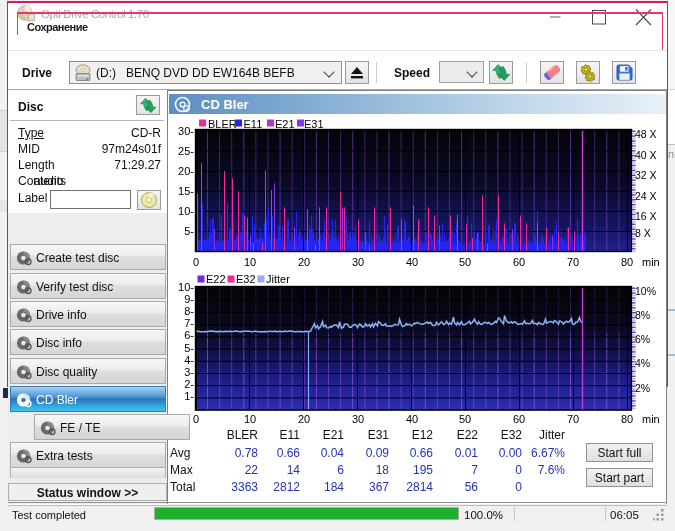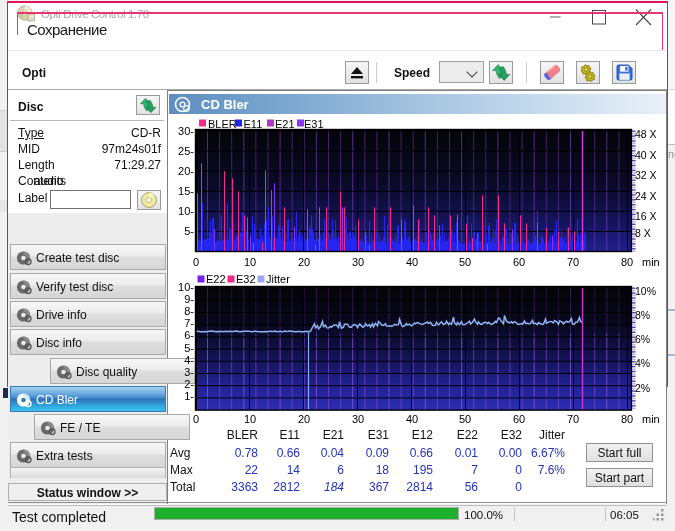--- a/index.html
+++ b/index.html
@@ -3,21 +3,21 @@
 * { margin:0; padding:0; box-sizing:border-box; }
 html,body { width:675px; height:531px; overflow:hidden; }
 body { background:#f1f1f1; font-family:"Liberation Sans",sans-serif; position:relative; }
 .abs { position:absolute; }
 .win { position:absolute; left:7px; top:1px; width:661px; height:386px;
   background:#fff; border:1px solid #e4135e; border-top-width:2px; }
 
 .dsk { position:absolute; background:#e9e9e9; }
 
 .title { position:absolute; left:33px; top:5px; font-size:11.5px; color:#a4a8ac; letter-spacing:-0.4px; }
-.savetitle { position:absolute; z-index:9; left:19px; top:18px; font-size:15px; letter-spacing:-0.5px; color:#1a1a1a; }
+.savetitle { position:absolute; z-index:9; left:19px; top:18px; font-size:11px; letter-spacing:-0.5px; color:#1a1a1a;font-weight:bold; }
 .ghost { position:absolute; background:#e8356f; z-index:8; }
 
 .menu { position:absolute; top:23px; left:0; width:100%; height:22px; background:#fff; font-size:11.5px; letter-spacing:-0.2px; color:#111; }
 .menu span { position:absolute; top:4px; }
 
 .lbl { font-weight:bold; font-size:12px; color:#111; }
 .combo { position:absolute; background:#f0f0f0; border:1px solid #898f94; font-size:12px; color:#111; }
 .tbtn { position:absolute; width:24px; height:23px; background:linear-gradient(#f6f6f6,#e2e2e2); border:1px solid #9a9a9a; }
 .sep { position:absolute; width:1px; background:#cdcdcd; }
 .chev { position:absolute; width:8px; height:8px; border-left:1.4px solid #444; border-bottom:1.4px solid #444; transform:rotate(-45deg); }
@@ -63,21 +63,32 @@
 
 <svg class="abs" style="left:538px;top:3px" width="115" height="21" viewBox="0 0 115 21">
   <line x1="4" y1="11" x2="14.5" y2="11" stroke="#606060" stroke-width="1"></line>
   <rect x="46.5" y="4.5" width="13" height="13.5" fill="none" stroke="#484848" stroke-width="1"></rect>
   <line x1="90" y1="3.5" x2="105" y2="19" stroke="#4a4a4a" stroke-width="1.1"></line>
   <line x1="105" y1="3.5" x2="90" y2="19" stroke="#4a4a4a" stroke-width="1.1"></line>
 </svg>
 
 <div class="abs" style="left:0;top:47px;width:659px;height:1px;background:#e8e8e8;"></div>
 
-<div class="lbl abs" style="left:14px;top:63px;">Opti</div>
+<div class="lbl abs" style="left:14px;top:63px;">Drive</div>
+<div class="combo" style="left:61px;top:58px;width:273px;height:23px;">
+  <svg class="abs" style="left:4px;top:2px" width="18" height="18" viewBox="0 0 18 18">
+    <ellipse cx="9" cy="6" rx="7" ry="5.2" fill="#e7e0c2" stroke="#8e8870" stroke-width="0.8"></ellipse>
+    <circle cx="9" cy="6" r="1.6" fill="#fff" stroke="#999" stroke-width="0.5"></circle>
+    <rect x="2" y="9.5" width="14" height="7" rx="1" fill="#b9bec2" stroke="#73797e" stroke-width="0.8"></rect>
+    <rect x="3.5" y="11" width="11" height="2" fill="#d6dadd"></rect>
+    <circle cx="13.5" cy="15" r="1" fill="#2fae3a"></circle>
+  </svg>
+  <span class="abs" style="left:26px;top:4px;">(D:)&nbsp;&nbsp; BENQ DVD DD EW164B BEFB</span>
+  <div class="chev" style="right:8px;top:6px;"></div>
+</div>
 <div class="tbtn" style="left:337px;top:58px;">
   <svg width="22" height="21" viewBox="0 0 22 21">
         <path d="M11 5 L17 12 L5 12 Z" fill="#111"></path>
         <rect x="5" y="14" width="12" height="2.4" fill="#111"></rect>
       </svg>
 </div>
 <div class="sep" style="left:368px;top:59px;height:21px;"></div>
 <div class="lbl abs" style="left:386px;top:63px;">Speed</div>
 <div class="combo" style="left:431px;top:58px;width:45px;height:22px;background:#ececec;border-color:#a0a0a0;">
   <div class="chev" style="right:7px;top:6px;"></div>
@@ -181,21 +192,21 @@
     </div>
 <div class="sidebtn" style="top:326px;">
       <svg style="position:absolute;left:5px;top:5px" width="16" height="16" viewBox="0 0 15 15">
 <circle cx="7" cy="7.5" r="6.2" fill="#555" fill-opacity="0.85"></circle>
 <circle cx="7" cy="7.5" r="2.2" fill="#e9e9e9"></circle>
 <path d="M7 1.3 A6.2 6.2 0 0 1 13.2 7.5 L10 7.5 A3 3 0 0 0 7 4.5 Z" fill="#8a8a8a"></path>
 <circle cx="11.5" cy="11" r="2.6" fill="none" stroke="#555" stroke-width="1.2"></circle>
 </svg>
       <span class="t">Disc info</span>
     </div>
-<div class="sidebtn" style="top:355px;margin-left:40px;">
+<div class="sidebtn" style="top:355px;">
       <svg style="position:absolute;left:5px;top:5px" width="16" height="16" viewBox="0 0 15 15">
 <circle cx="7" cy="7.5" r="6.2" fill="#555" fill-opacity="0.85"></circle>
 <circle cx="7" cy="7.5" r="2.2" fill="#e9e9e9"></circle>
 <path d="M7 1.3 A6.2 6.2 0 0 1 13.2 7.5 L10 7.5 A3 3 0 0 0 7 4.5 Z" fill="#8a8a8a"></path>
 <circle cx="11.5" cy="11" r="2.6" fill="none" stroke="#555" stroke-width="1.2"></circle>
 </svg>
       <span class="t">Disc quality</span>
     </div>
 <div class="sidebtn sel" style="top:383px;">
       <svg style="position:absolute;left:5px;top:5px" width="16" height="16" viewBox="0 0 15 15">
@@ -595,31 +606,31 @@
 <div class="num" style="left:232px;top:460px;width:60px;">14</div>
 <div class="num" style="left:276px;top:460px;width:60px;">6</div>
 <div class="num" style="left:321px;top:460px;width:60px;">18</div>
 <div class="num" style="left:365px;top:460px;width:60px;">195</div>
 <div class="num" style="left:410px;top:460px;width:60px;">7</div>
 <div class="num" style="left:454px;top:460px;width:60px;">0</div>
 <div class="num" style="left:497px;top:460px;width:60px;">7.6%</div>
 <div class="tbl" style="left:162px;top:477px;text-align:right;">Total</div>
 <div class="num" style="left:190px;top:477px;width:60px;">3363</div>
 <div class="num" style="left:232px;top:477px;width:60px;">2812</div>
-<div class="num" style="left:276px;top:477px;width:60px;font-style:italic;">184</div>
+<div class="num" style="left:276px;top:477px;width:60px;">184</div>
 <div class="num" style="left:321px;top:477px;width:60px;">367</div>
 <div class="num" style="left:365px;top:477px;width:60px;">2814</div>
 <div class="num" style="left:410px;top:477px;width:60px;">56</div>
 <div class="num" style="left:454px;top:477px;width:60px;">0</div>
 <div class="num" style="left:497px;top:477px;width:60px;"></div>
 <div class="btn" style="left:578px;top:440px;width:67px;height:19px;padding-top:2px;background:linear-gradient(#f2f2f2,#dfdfdf);">Start full</div>
 <div class="btn" style="left:578px;top:465px;width:67px;height:19px;padding-top:2px;background:linear-gradient(#f2f2f2,#dfdfdf);">Start part</div>
 
 <div class="abs" style="left:0;top:502px;width:659px;height:17px;background:#f0f0f0;border-top:1px solid #bcbcbc;">
-  <div class="abs" style="left:4px;top:3px;font-size:14px;color:#111;">Test completed</div>
+  <div class="abs" style="left:4px;top:3px;font-size:11px;color:#111;">Test completed</div>
   <div class="abs" style="left:146px;top:1px;width:305px;height:13px;background:#fff;border:1px solid #acacac;"></div>
   <div class="abs" style="left:147px;top:2px;width:303px;height:11px;background:#1cb02c;"></div>
   <div class="abs" style="left:456px;top:3px;font-size:11.5px;color:#111;">100.0%</div>
   <div class="sep" style="left:506px;top:1px;height:14px;background:#c6c6c6;"></div>
   <div class="sep" style="left:597px;top:1px;height:14px;background:#c6c6c6;"></div>
   <div class="abs" style="left:602px;top:3px;font-size:11.5px;color:#111;">06:05</div>
   <svg class="abs" style="right:2px;bottom:1px" width="12" height="12">
         <g fill="#9a9a9a">
           <rect x="8" y="0" width="2.5" height="2.5"></rect>
           <rect x="8" y="4.5" width="2.5" height="2.5"></rect>

